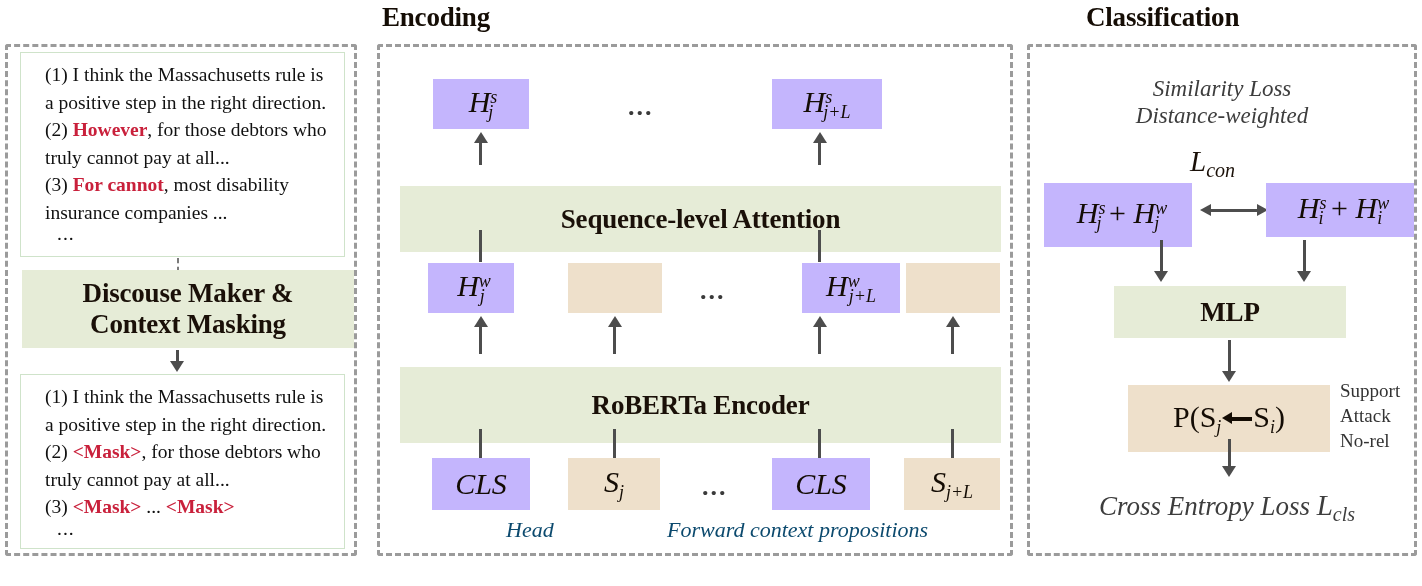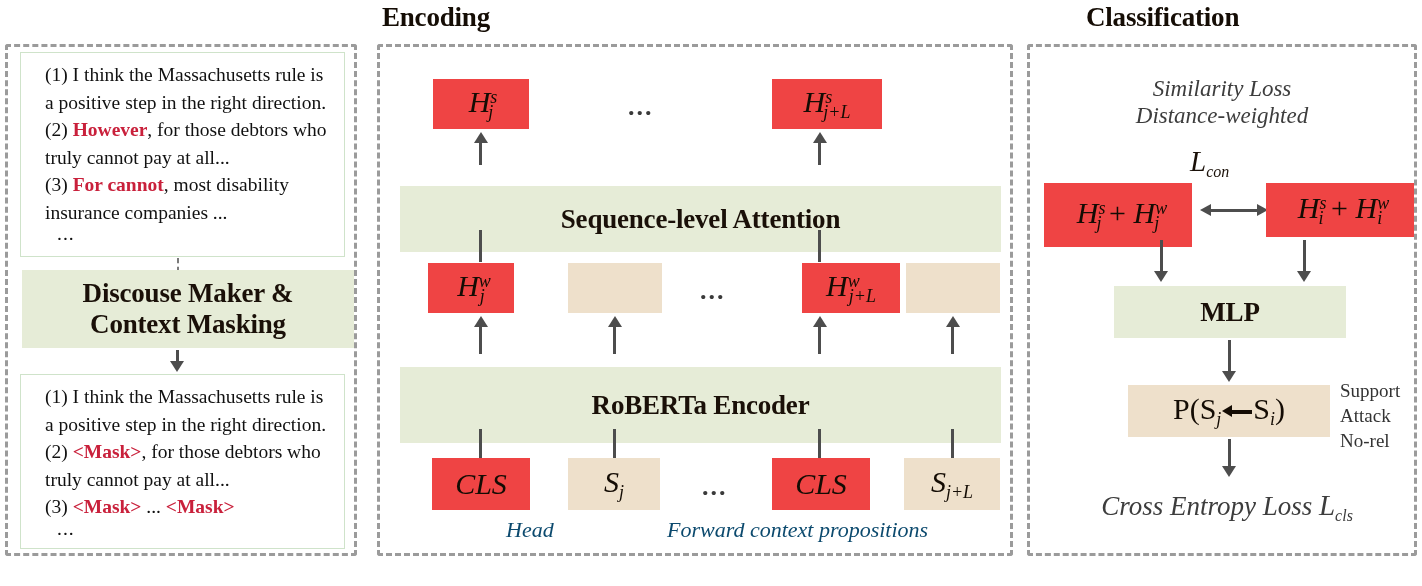--- a/index.html
+++ b/index.html
@@ -36,21 +36,21 @@
   
   .box{
     position:absolute;
     box-sizing:border-box;
     display:flex;
     align-items:center;
     justify-content:center;
     text-align:center;
   }
   .green{background:#e6ecd7;}
-  .cream{background:#ef4444;}
+  .cream{background:#c4b5fd;}
   .tan{background:#eee0cb;}
 
   .bigbold{
     font-family:"Liberation Serif", serif;
     font-weight:bold;
     font-size:27px;
     color:#1a1008;
     letter-spacing:-0.2px;
   }
 
@@ -133,21 +133,21 @@
     color:#3d3d3d;
     text-align:center;
     line-height:27px;
     white-space:nowrap;
   }
   .scriptL{
     font-family:"Liberation Serif", serif;
     font-style:italic;
     font-size:29px;
   }
-  .scriptL .sub{font-size:16px;vertical-align:-6px;}
+  .scriptL .sub{font-size:20px;vertical-align:-6px;}
 
   
   .dbl{position:absolute;height:3px;background:#4d4d4d;}
   .dbl:before,.dbl:after{
     content:"";position:absolute;top:-5px;width:0;height:0;
     border-top:6.5px solid transparent;border-bottom:6.5px solid transparent;
   }
   .dbl:before{left:-10px;border-right:11px solid #4d4d4d;}
   .dbl:after{right:-10px;border-left:11px solid #4d4d4d;}
 
@@ -285,21 +285,21 @@
   <div class="vline" style="left:1303px;top:240px;height:32px;"></div>
   <div class="arrow-down" style="left:1297px;top:271px;"></div>
 
   <div class="box green" style="left:1114px;top:286px;width:232px;height:52px;">
     <span class="bigbold">MLP</span>
   </div>
 
   <div class="vline" style="left:1228px;top:340px;height:32px;"></div>
   <div class="arrow-down" style="left:1222px;top:371px;"></div>
 
-  <div class="box tan" style="left:1128px;top:385px;width:202px;height:52px;">
+  <div class="box tan" style="left:1128px;top:385px;width:202px;height:67px;">
     <span class="math-up"><span>P(S</span><span class="sub">j</span><span class="leftarrowglyph"><span class="shaft"></span><span class="head"></span></span><span>S</span><span class="sub">i</span><span>)</span></span>
   </div>
 
   <div class="smalllabel" style="left:1340px;top:378px;">
     <div>Support</div>
     <div>Attack</div>
     <div>No-rel</div>
   </div>
 
   <div class="vline" style="left:1228px;top:439px;height:28px;"></div>

